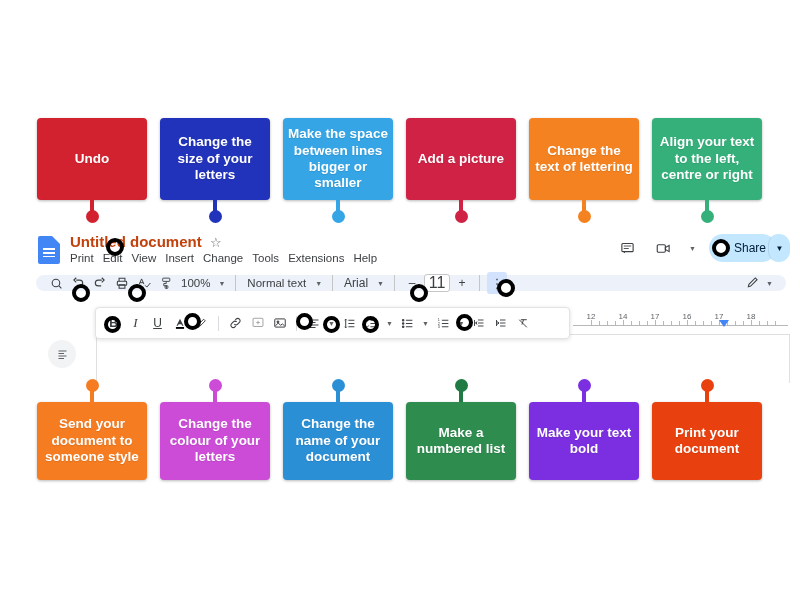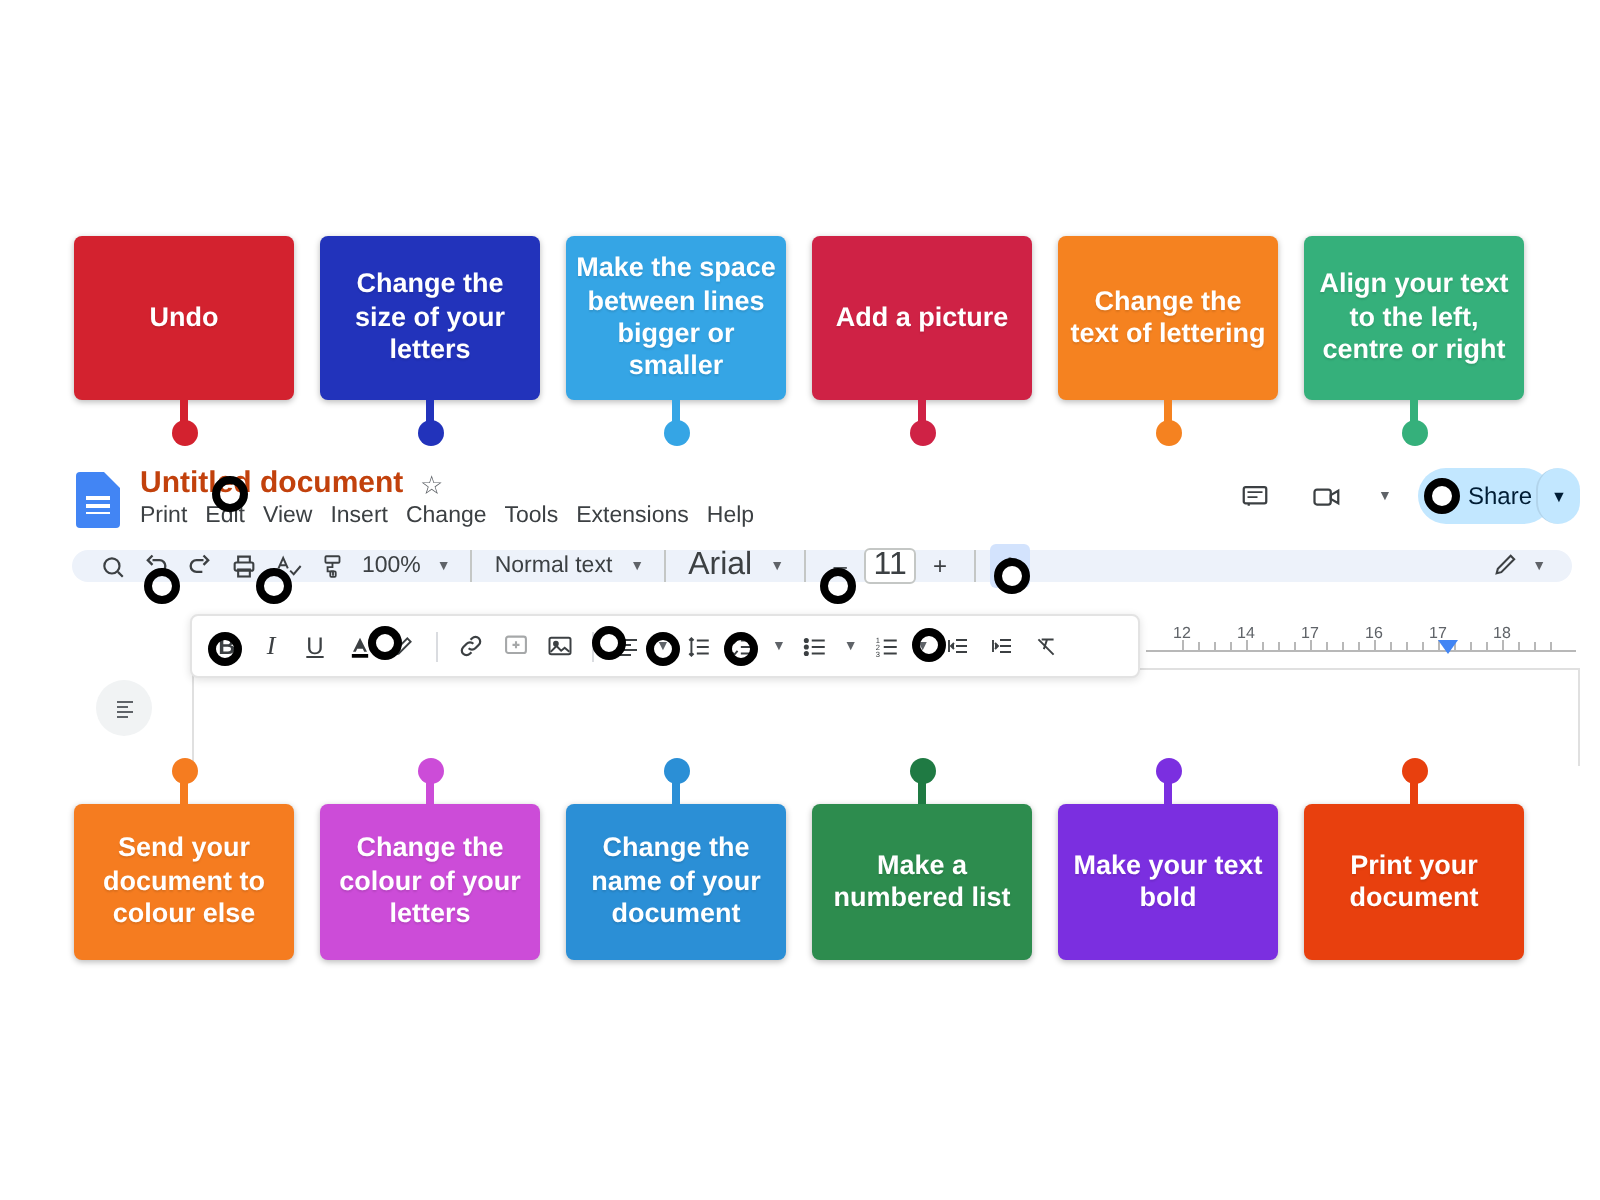--- a/index.html
+++ b/index.html
@@ -137,21 +137,21 @@
   .tb-item {
     height: 22px; min-width: 20px;
     display: flex; align-items: center; justify-content: center;
     color: #3c4043; font-size: 12px;
     padding: 0 2px;
   }
   .tb-caret { font-size: 7px; color: #5f6368; padding: 0 3px; }
   .tb-sep { width: 1px; height: 16px; background: #c4c7c5; margin: 0 5px; }
   .tb-zoom { font-size: 11.5px; padding: 0 3px; }
   .tb-style { font-size: 11.5px; padding: 0 4px; white-space: nowrap; }
-  .tb-font { font-size: 16px; padding: 0 4px; white-space: nowrap; }
+  .tb-font { font-size: 12px; padding: 0 4px; white-space: nowrap; }
   .fontsize-box {
     width: 26px; height: 18px;
     border: 1px solid #c4c7c5; border-radius: 3px;
     display: flex; align-items: center; justify-content: center;
     font-size: 16px; background: #fff;
   }
   .tb-more {
     width: 20px; height: 22px; background: #d3e3fd; border-radius: 3px;
     display: flex; align-items: center; justify-content: center;
     font-size: 13px; color: #3c4043;
@@ -526,21 +526,21 @@
   <div class="label-card label-top" id="lt4" style="background: rgb(245, 130, 32); left: 529px;">
     <span>Change the text of lettering</span>
     <span class="pin pin-down" style="background: rgb(245, 130, 32);"></span>
   </div>
   <div class="label-card label-top" id="lt5" style="background: rgb(53, 176, 123); left: 652px;">
     <span>Align your text to the left, centre or right</span>
     <span class="pin pin-down" style="background: rgb(53, 176, 123);"></span>
   </div>
 
   <div class="label-card label-bottom" id="lb0" style="background: rgb(245, 124, 32); left: 37px;">
-    <span>Send your document to colour else</span>
+    <span>Send your document to someone style</span>
     <span class="pin pin-up" style="background: rgb(245, 124, 32);"></span>
   </div>
   <div class="label-card label-bottom" id="lb1" style="background: rgb(204, 76, 216); left: 160px;">
     <span>Change the colour of your letters</span>
     <span class="pin pin-up" style="background: rgb(204, 76, 216);"></span>
   </div>
   <div class="label-card label-bottom" id="lb2" style="background: rgb(43, 143, 214); left: 283px;">
     <span>Change the name of your document</span>
     <span class="pin pin-up" style="background: rgb(43, 143, 214);"></span>
   </div>

